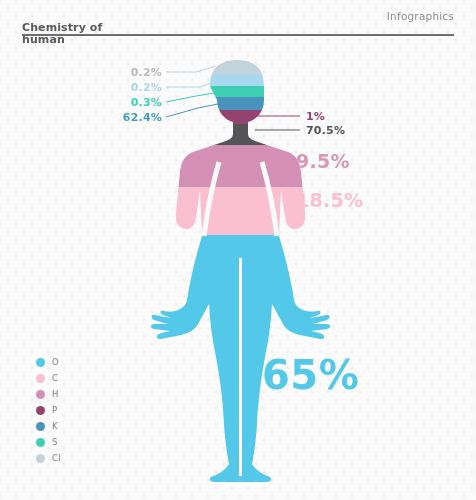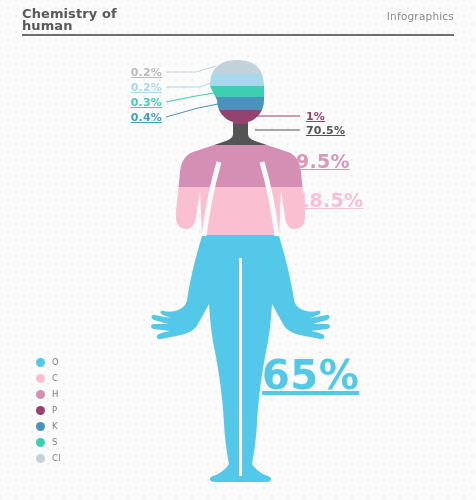--- a/index.html
+++ b/index.html
@@ -28,22 +28,22 @@
   .header {
     position: absolute;
     left: 22px;
     right: 22px;
     top: 8px;
     height: 30px;
   }
   .header-title {
     position: absolute;
     left: 0;
-    top: 0;
-    font-size: 13px;
+    top: 14px;
+    font-size: 11px;
     font-weight: bold;
     line-height: 11.5px;
     color: #58595b;
     letter-spacing: 0.1px;
     white-space: pre-line;
   }
   .header-right {
     position: absolute;
     right: 0;
     top: 2px;
@@ -70,21 +70,20 @@
   }
   .figure svg {
     display: block;
   }
 
   
   .callout {
     position: absolute;
     font-weight: bold;
     white-space: nowrap;
-    text-decoration: underline;
   }
   .callout-left {
     font-size: 11px;
     letter-spacing: 0.2px;
     text-align: right;
   }
   .cl-cl  { color: #b9bbbd; }
   .cl-na  { color: #a8d8ee; }
   .cl-s   { color: #3ecfb2; }
   .cl-k   { color: #3f9fc6; }
@@ -264,21 +263,21 @@
       <g fill="none" stroke-width="1">
         <path d="M255 116 L300 116" stroke="#94436f"></path>
         <path d="M255 130 L300 130" stroke="#545456"></path>
       </g>
     </svg>
   </div>
 
   <div class="callout callout-left cl-cl" style="left:88px; top:66px; width:74px;">0.2%</div>
   <div class="callout callout-left cl-na" style="left:88px; top:81px; width:74px;">0.2%</div>
   <div class="callout callout-left cl-s" style="left:88px; top:96px; width:74px;">0.3%</div>
-  <div class="callout callout-left cl-k" style="left:88px; top:111px; width:74px;">0.4%</div>
+  <div class="callout callout-left cl-k" style="left:88px; top:111px; width:74px;">62.4%</div>
 
   <div class="callout callout-right cr-p" style="left:306px; top:110px;">1%</div>
   <div class="callout callout-right cr-ca" style="left:306px; top:124px;">70.5%</div>
 
   <div class="callout callout-big cb-h" style="left:296px; top:150px;">9.5%</div>
   <div class="callout callout-big cb-c" style="left:296px; top:189px;text-align:right;">18.5%</div>
 
   <div class="callout callout-huge" style="left:262px; top:352px;">65%</div>
 
   <div class="legend">

